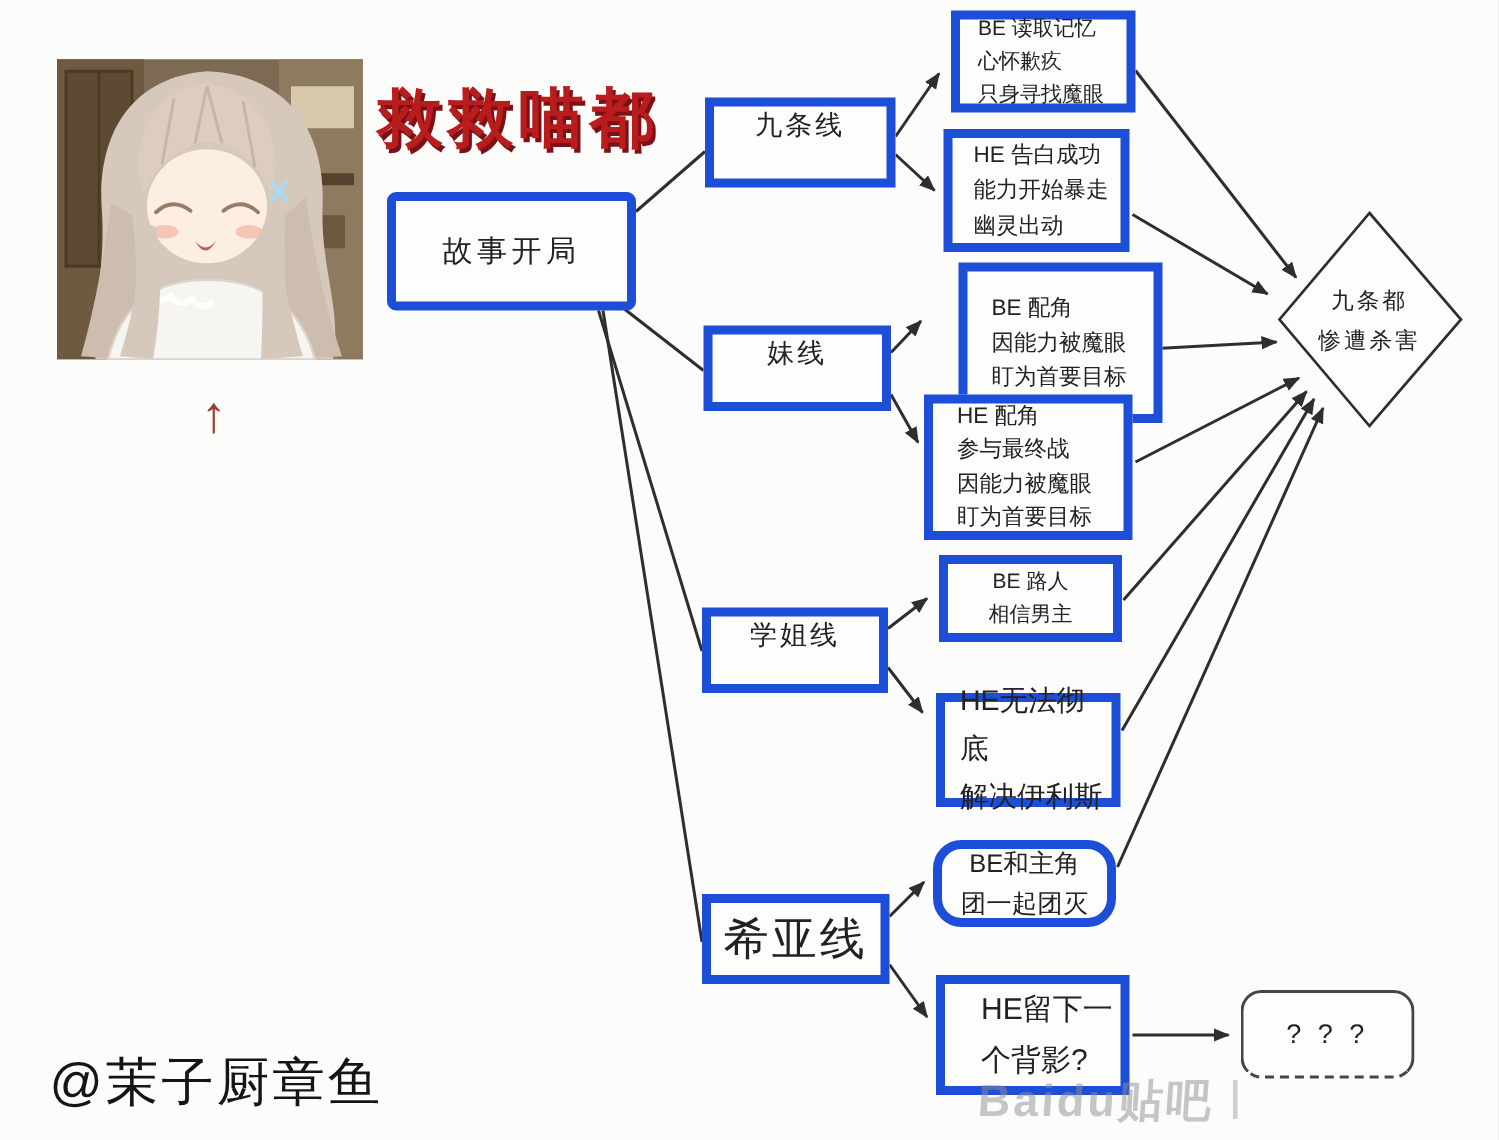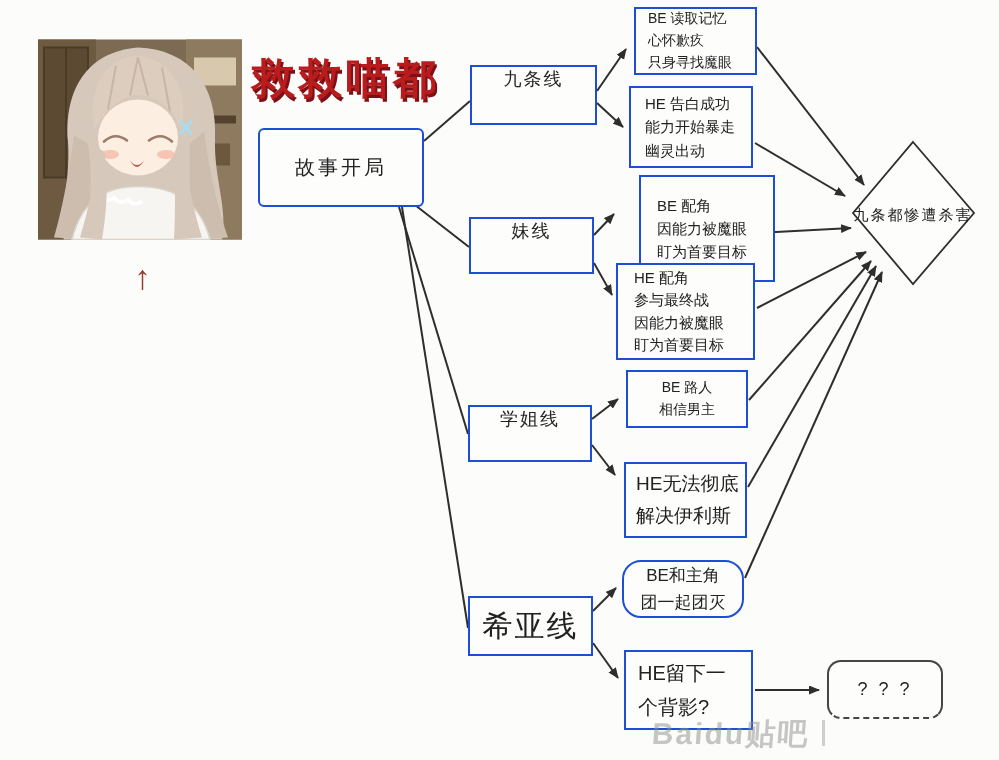--- a/index.html
+++ b/index.html
@@ -15,43 +15,43 @@
     color:#b91c1c; letter-spacing:4px; text-shadow:2px 3px 0 #7d0f16;
     white-space:nowrap;
   }
   .up-arrow { position:absolute; left:134px; top:258px; font-size:34px; color:#93402f; }
   .caption {
     position:absolute; left:86px; top:336px; font-size:17px; font-weight:700;
     color:#c24b58; letter-spacing:1px; white-space:nowrap;
   }
   .node {
     position:absolute; box-sizing:border-box; background:#fdfdfc;
-    border:2px solid #1d4ed8; display:flex; flex-direction:column;
+    border:6px solid #1d4ed8; display:flex; flex-direction:column;
   }
   .start {
     left:258px; top:128px; width:166px; height:79px; border-radius:6px;
     align-items:center; justify-content:center; font-size:20px; letter-spacing:3px;
   }
   .branch { align-items:center; justify-content:flex-start; padding-top:0; font-size:18px; letter-spacing:2px; }
   .b-kujo   { left:470px; top:65px;  width:127px; height:60px; }
   .b-imouto { left:469px; top:217px; width:125px; height:57px; }
   .b-senpai { left:468px; top:405px; width:124px; height:57px; }
   .b-xiya   { left:468px; top:596px; width:125px; height:60px; font-size:30px; padding-top:0; justify-content:center; }
   .outcome { justify-content:center; font-size:15px; line-height:1.55; padding-left:14px; }
   .o1 { left:634px; top:7px;   width:123px; height:68px; font-size:14px; padding-left:12px; }
   .o2 { left:629px; top:86px;  width:124px; height:82px; }
   .o3 { left:614px; top:175px; width:136px; height:107px; padding-left:16px;margin-left:25px; }
   .o4 { left:616px; top:263px; width:139px; height:97px; line-height:1.5; padding-left:16px; }
   .o5 { left:626px; top:370px; width:122px; height:58px; font-size:14px; padding-left:0; align-items:center; }
   .o6 { left:624px; top:462px; width:123px; height:76px; font-size:19px; padding-left:10px; line-height:1.7; }
   .o7 { left:622px; top:560px; width:122px; height:58px; font-size:17px; padding-left:0; align-items:center; line-height:1.6;border-radius:19px; }
-  .o8 { left:624px; top:650px; width:129px; height:80px; font-size:20px; padding-left:12px; line-height:1.7; }
+  .o8 { left:624px; top:650px; width:129px; height:80px; font-size:20px; padding-left:24px; line-height:1.7; }
   .diamond-label {
     position:absolute; left:853px; top:186px; width:120px; height:56px;
-    display:flex; align-items:center; justify-content:center;
+    display:flex; flex-direction:column; align-items:center; justify-content:center;
     font-size:15px; letter-spacing:2px; line-height:1.8;
   }
   .unknown {
     left:827px; top:660px; width:116px; height:59px; border-radius:14px;
     border:2px solid #454545; border-bottom:2px dashed #454545;
     align-items:center; justify-content:center; font-size:18px; letter-spacing:3px;
   }
   .credit { position:absolute; left:33px; top:698px; font-size:35px; color:#151515; letter-spacing:2px; }
   .watermark {
     position:absolute; left:652px; top:714px; font-size:30px; font-weight:800;
@@ -202,16 +202,17 @@
 
   <div class="diamond-label">
     <div>九条都</div>
     <div>惨遭杀害</div>
   </div>
 
   <div class="node unknown">
     <span>? ? ?</span>
   </div>
 
+  <div class="credit">@茉子厨章鱼</div>
   <div class="watermark">Baidu贴吧</div>
   <div class="watermark-bar"></div>
 
 </div>
 
 </body></html>

